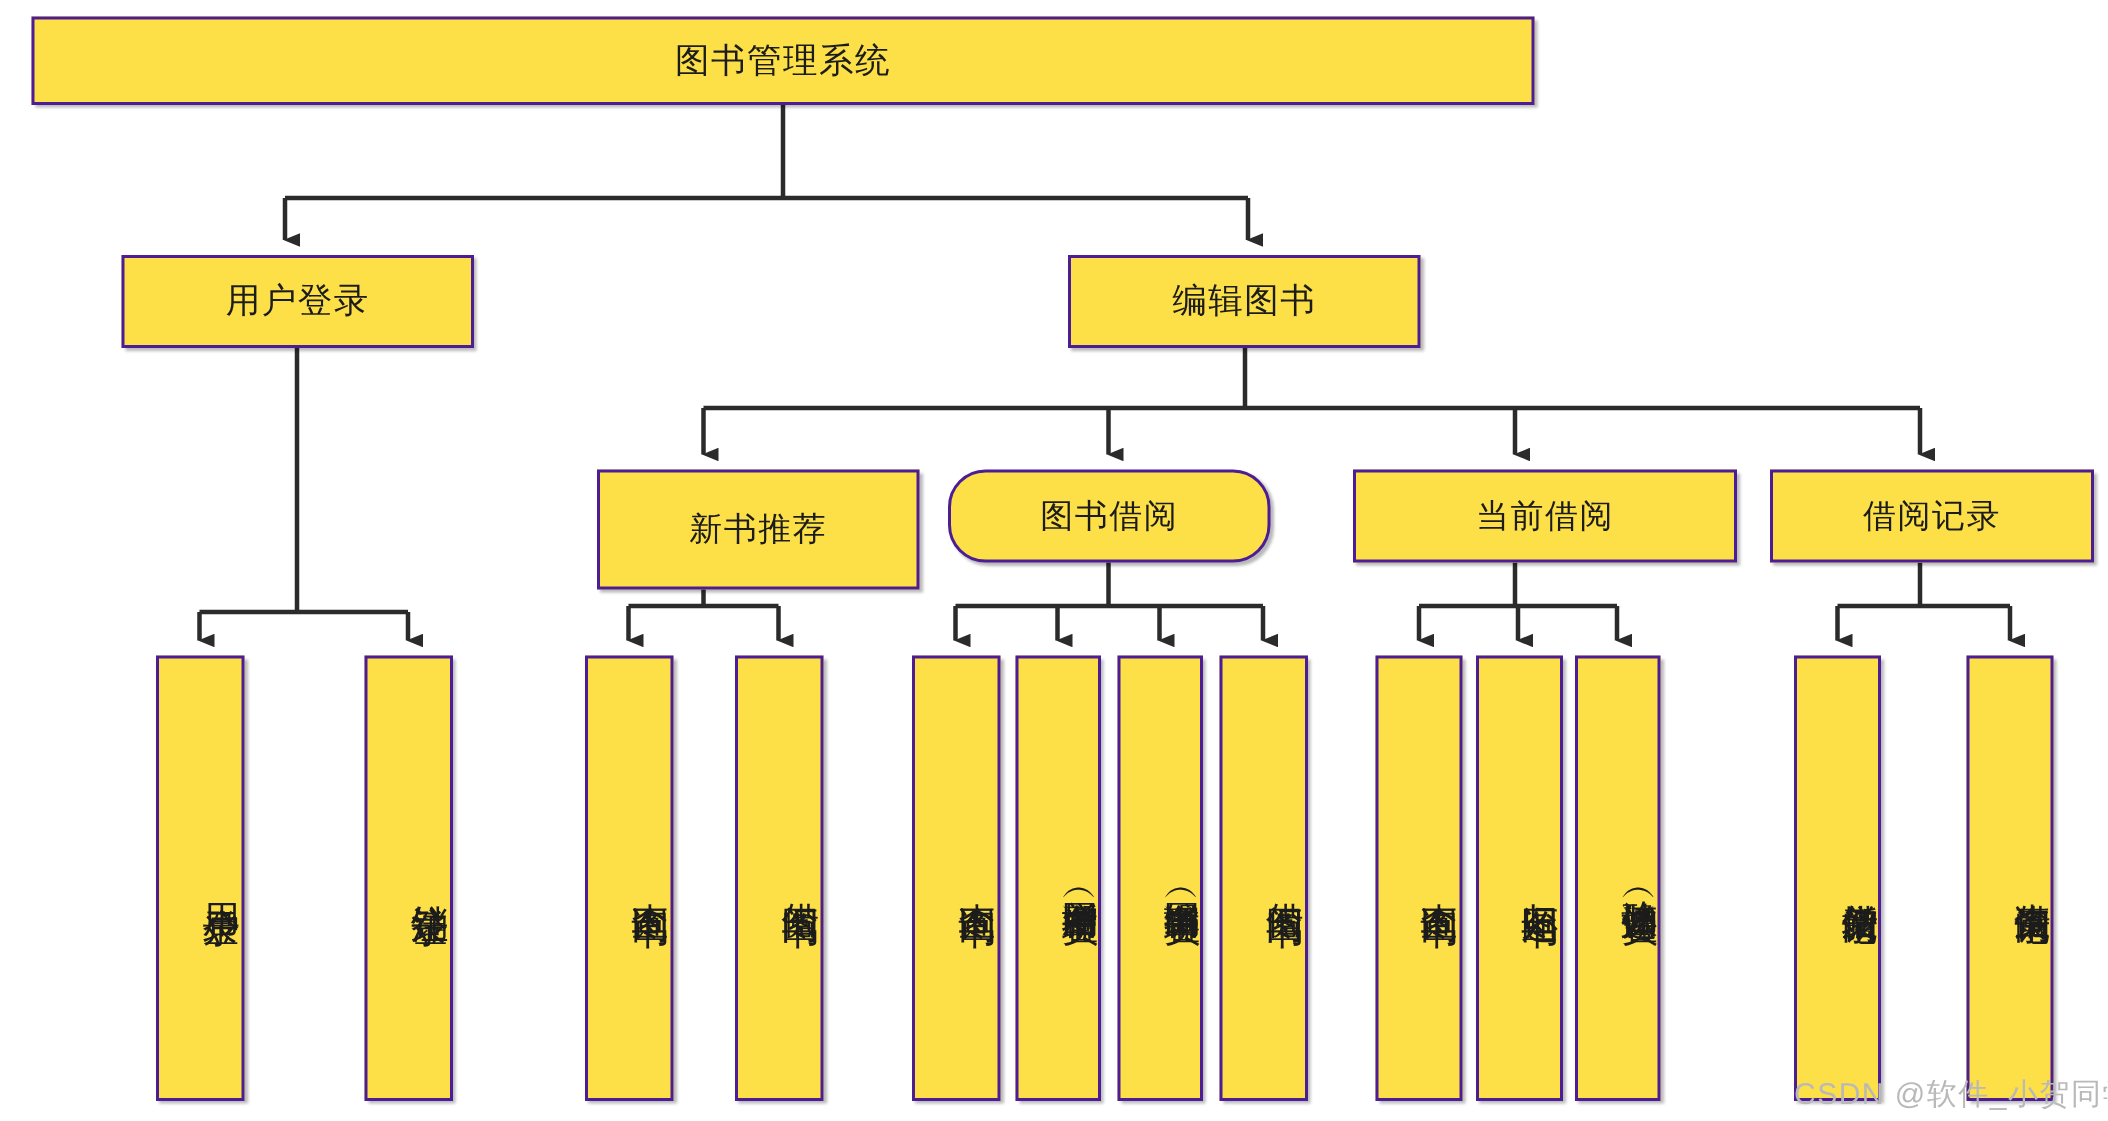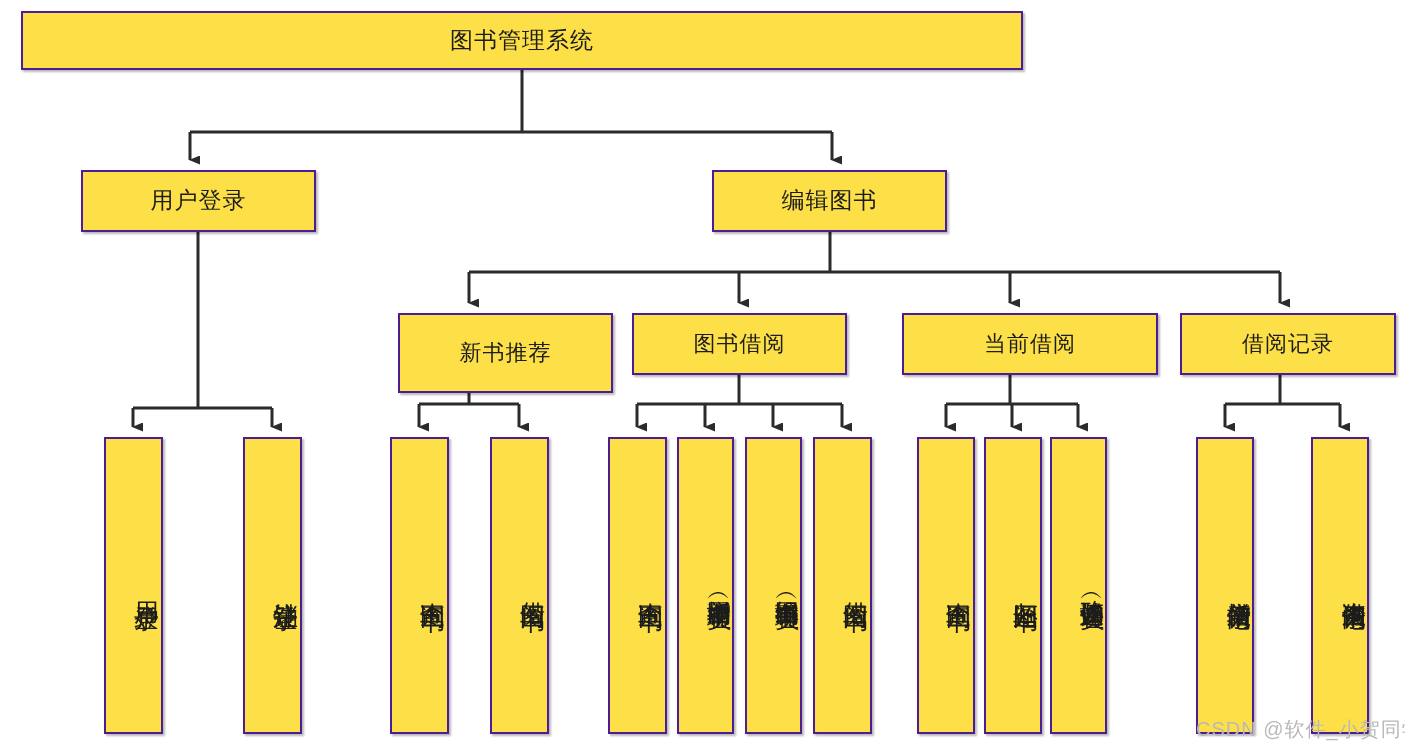--- a/index.html
+++ b/index.html
@@ -134,21 +134,21 @@
   <div class="node h" style="left:81px; top:170px; width:235px; height:62px;">
     <span>用户登录</span>
   </div>
   <div class="node h" style="left:712px; top:170px; width:235px; height:62px;">
     <span>编辑图书</span>
   </div>
 
   <div class="node h lvl2" style="left:362px; top:313px; width:215px; height:80px;margin-left:36px;">
     <span>新书推荐</span>
   </div>
-  <div class="node h lvl2" style="left:632px; top:313px; width:215px; height:62px;">
+  <div class="node h lvl2" style="left:632px; top:313px; width:215px; height:62px;border-radius:25px;">
     <span>图书借阅</span>
   </div>
   <div class="node h lvl2" style="left:902px; top:313px; width:256px; height:62px;">
     <span>当前借阅</span>
   </div>
   <div class="node h lvl2" style="left:1180px; top:313px; width:216px; height:62px;">
     <span>借阅记录</span>
   </div>
 
   <div class="node v" style="left:104px; top:437px; width:59px; height:297px;">

